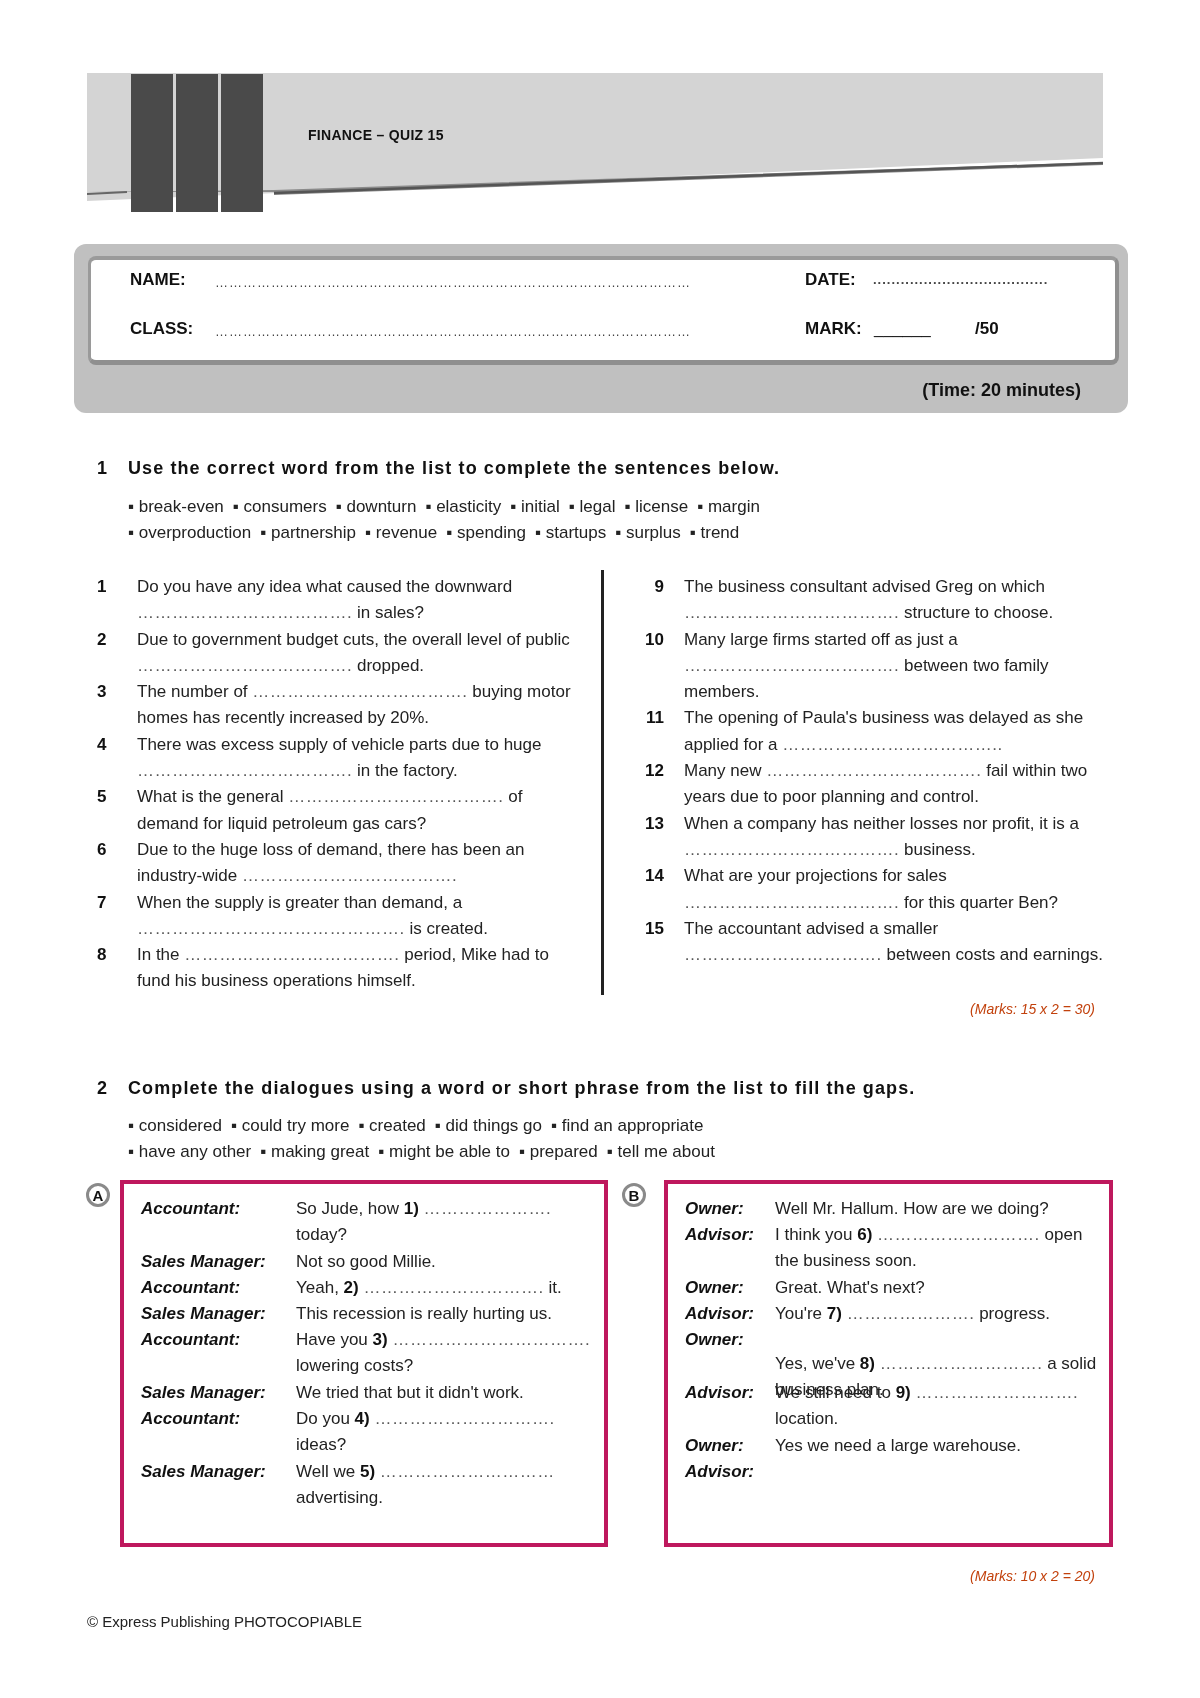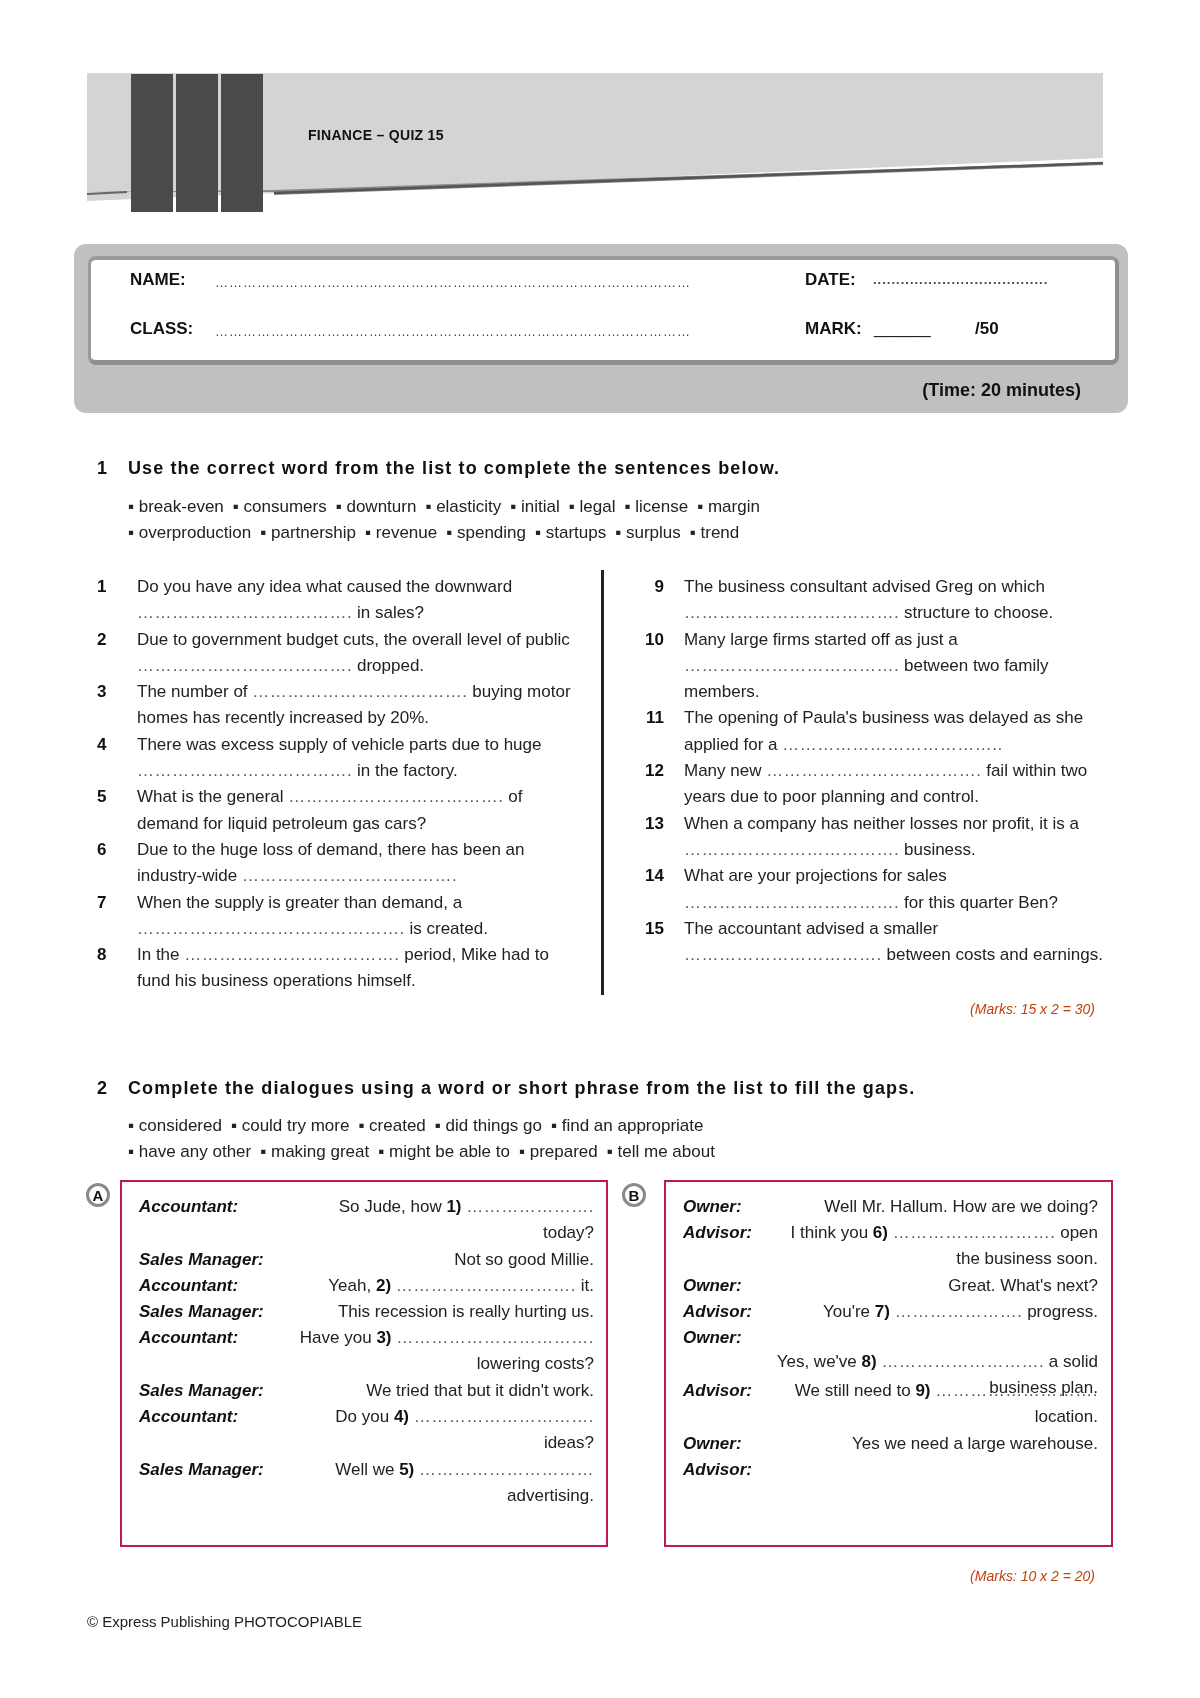--- a/index.html
+++ b/index.html
@@ -48,21 +48,21 @@
   .item { position: relative; padding-left: 40px; }
   .item .num { position: absolute; left: 0; width: 20px; text-align: left; font-weight: bold; color: #111; }
   .col.right .item { padding-left: 44px; }
   .col.right .item .num { width: 32px; text-align: right; left: -8px; }
   .gap { color: #555; letter-spacing: 0.5px; }
   .divider { position: absolute; left: 601px; top: 570px; width: 3px; height: 425px; background: #222; }
   .marks { position: absolute; font-size: 14px; font-style: italic; color: #c2410c; }
 
   
   .dbox {
-    position: absolute; border: 2px solid #be185d; background: #fff; box-sizing: border-box; text-align: right;
+    position: absolute; border: 4px solid #be185d; background: #fff; box-sizing: border-box;
   }
   .badge {
     position: absolute; width: 24px; height: 24px; border-radius: 50%;
     border: 3px solid #8a8a8a; background: #fff; font-weight: bold; font-size: 15px;
     display: flex; align-items: center; justify-content: center; box-sizing: border-box;
   }
   .dline { position: absolute; font-size: 17px; line-height: 26.3px; color: #222; }
   .speaker { position: absolute; font-weight: bold; font-style: italic; color: #111; white-space: nowrap; }
   .utter { position: absolute; }
   .utter b { color: #111; }

